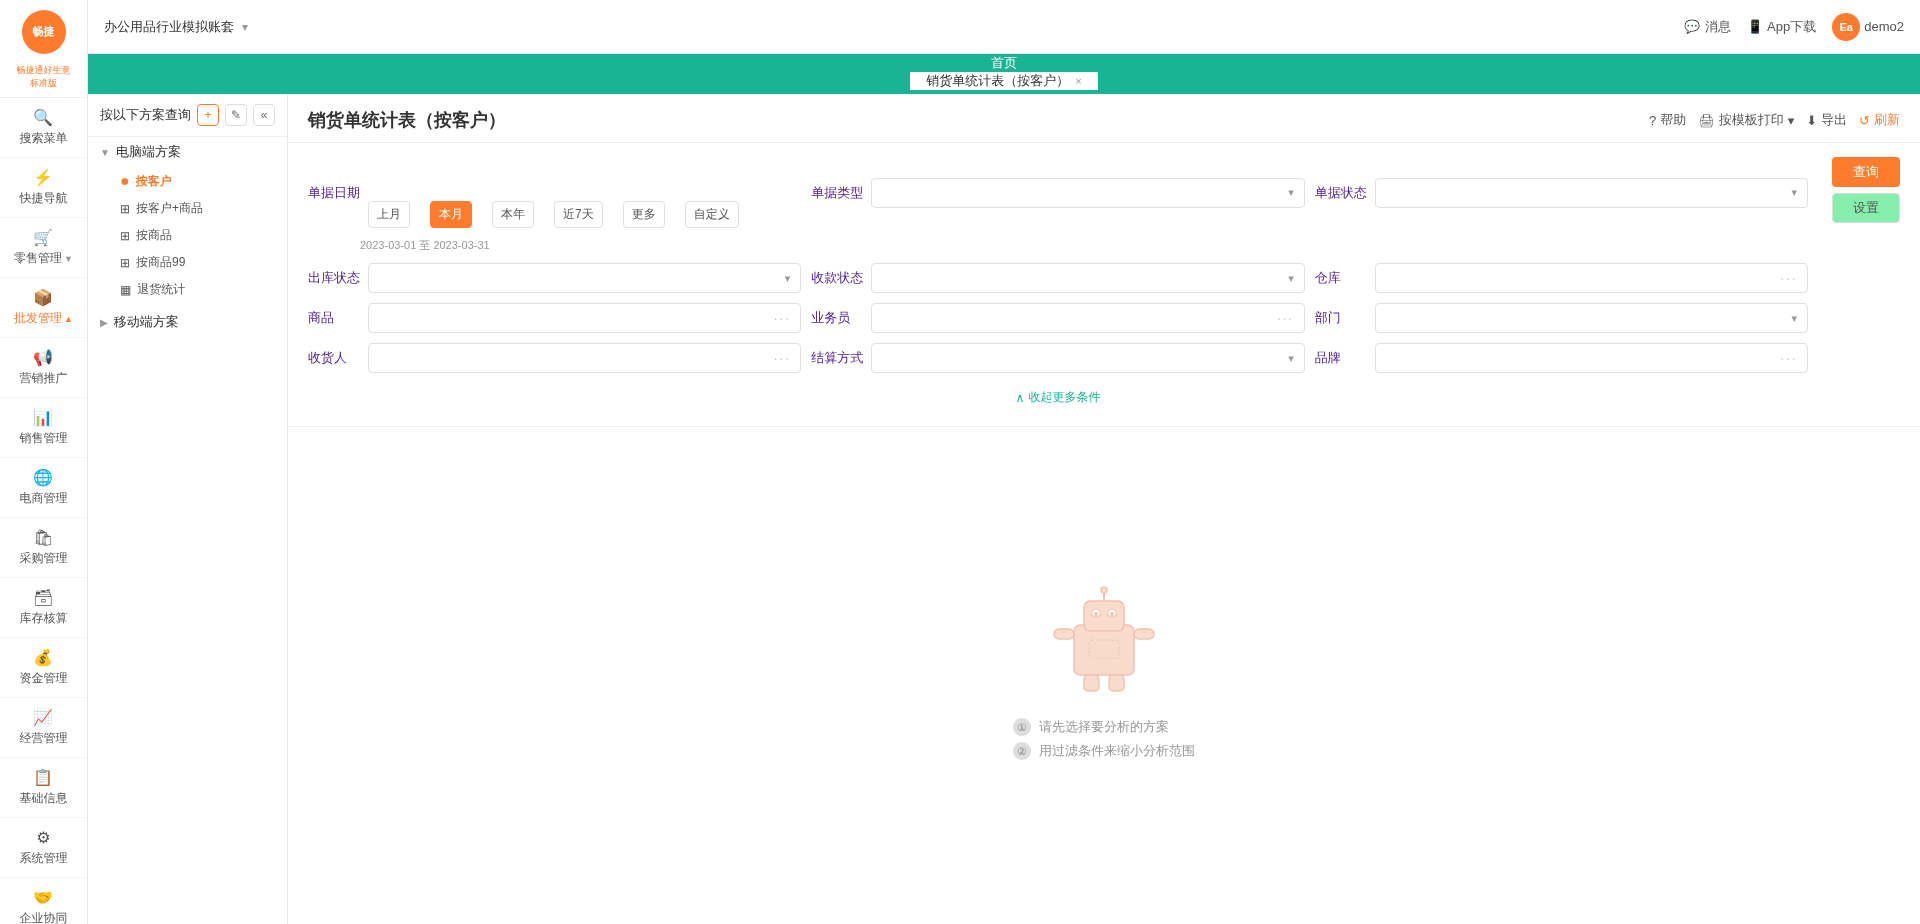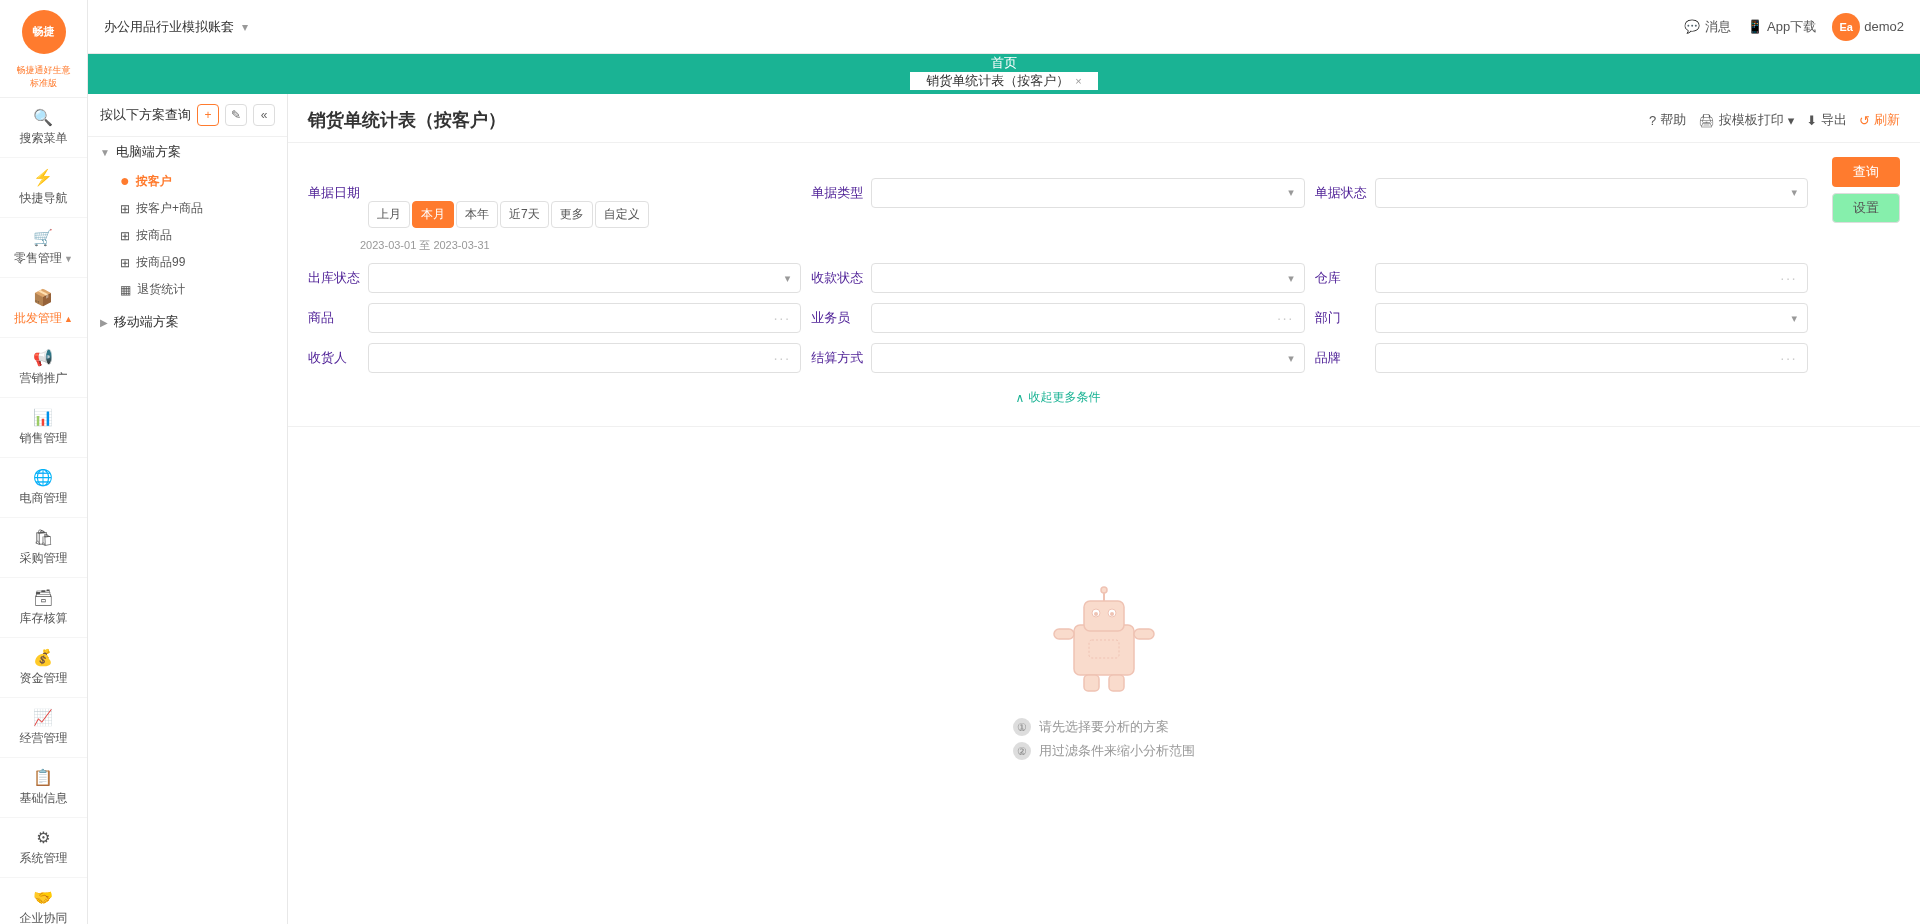--- a/index.html
+++ b/index.html
@@ -310,21 +310,21 @@
       justify-content: space-between;
       cursor: pointer;
       background: #fff;
       min-height: 30px;
     }
     .filter-control .arrow { color: #999; font-size: 11px; }
     .filter-control .dots { color: #ccc; font-size: 14px; letter-spacing: 1px; }
     .date-filter-group {
       display: flex;
       align-items: center;
-      gap: 2px;
+      gap: 20px;
       flex: 1;
       margin-top: 44px;
     }
     .date-btn {
       padding: 4px 8px;
       border: 1px solid #e0e0e0;
       border-radius: 4px;
       font-size: 12px;
       color: #555;
       cursor: pointer;

